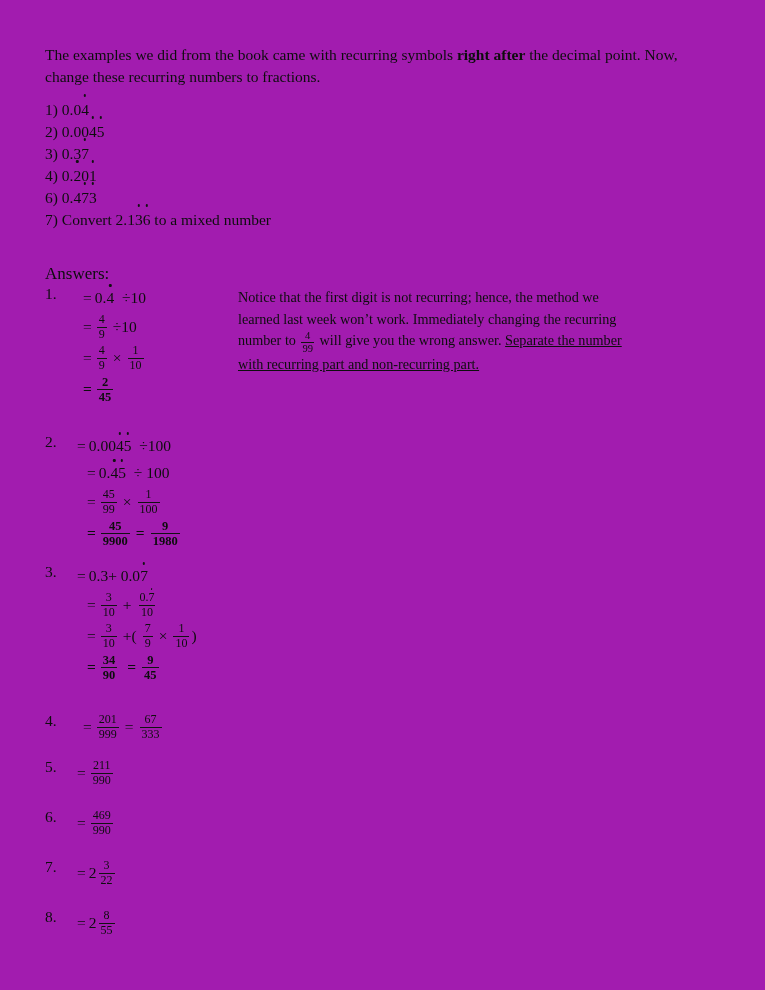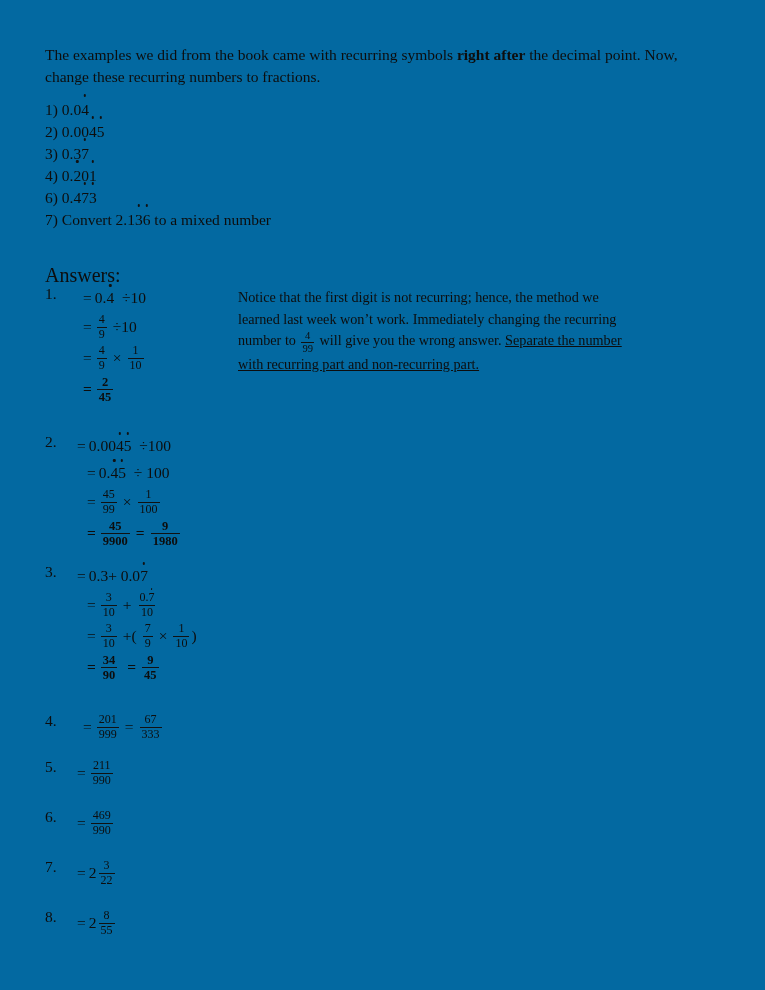--- a/index.html
+++ b/index.html
@@ -13,21 +13,21 @@
     font-family: "Liberation Serif", "DejaVu Serif", serif;
     color: #0d0d0d;
     position: relative;
     overflow: hidden;
   }
   .page {
     position: absolute;
     left: 0; top: 0;
     width: 765px;
     height: 990px;
-    background: #0369a1;
+    background: #a21caf;
   }
   .intro {
     position: absolute;
     left: 45px;
     top: 44px;
     width: 680px;
     font-size: 15.5px;
     line-height: 1.42;
   }
   .intro b { font-weight: bold; }
@@ -39,21 +39,21 @@
     width: 420px;
     font-size: 15.5px;
     line-height: 1.42;
   }
   .q-line { white-space: nowrap; }
 
   .answers-label {
     position: absolute;
     left: 45px;
     top: 264px;
-    font-size: 20px;
+    font-size: 17px;
     font-family: Liberation Serif, serif;
   }
 
   
   .ans {
     position: absolute;
     font-size: 15.5px;
   }
   .ans-num {
     position: absolute;

